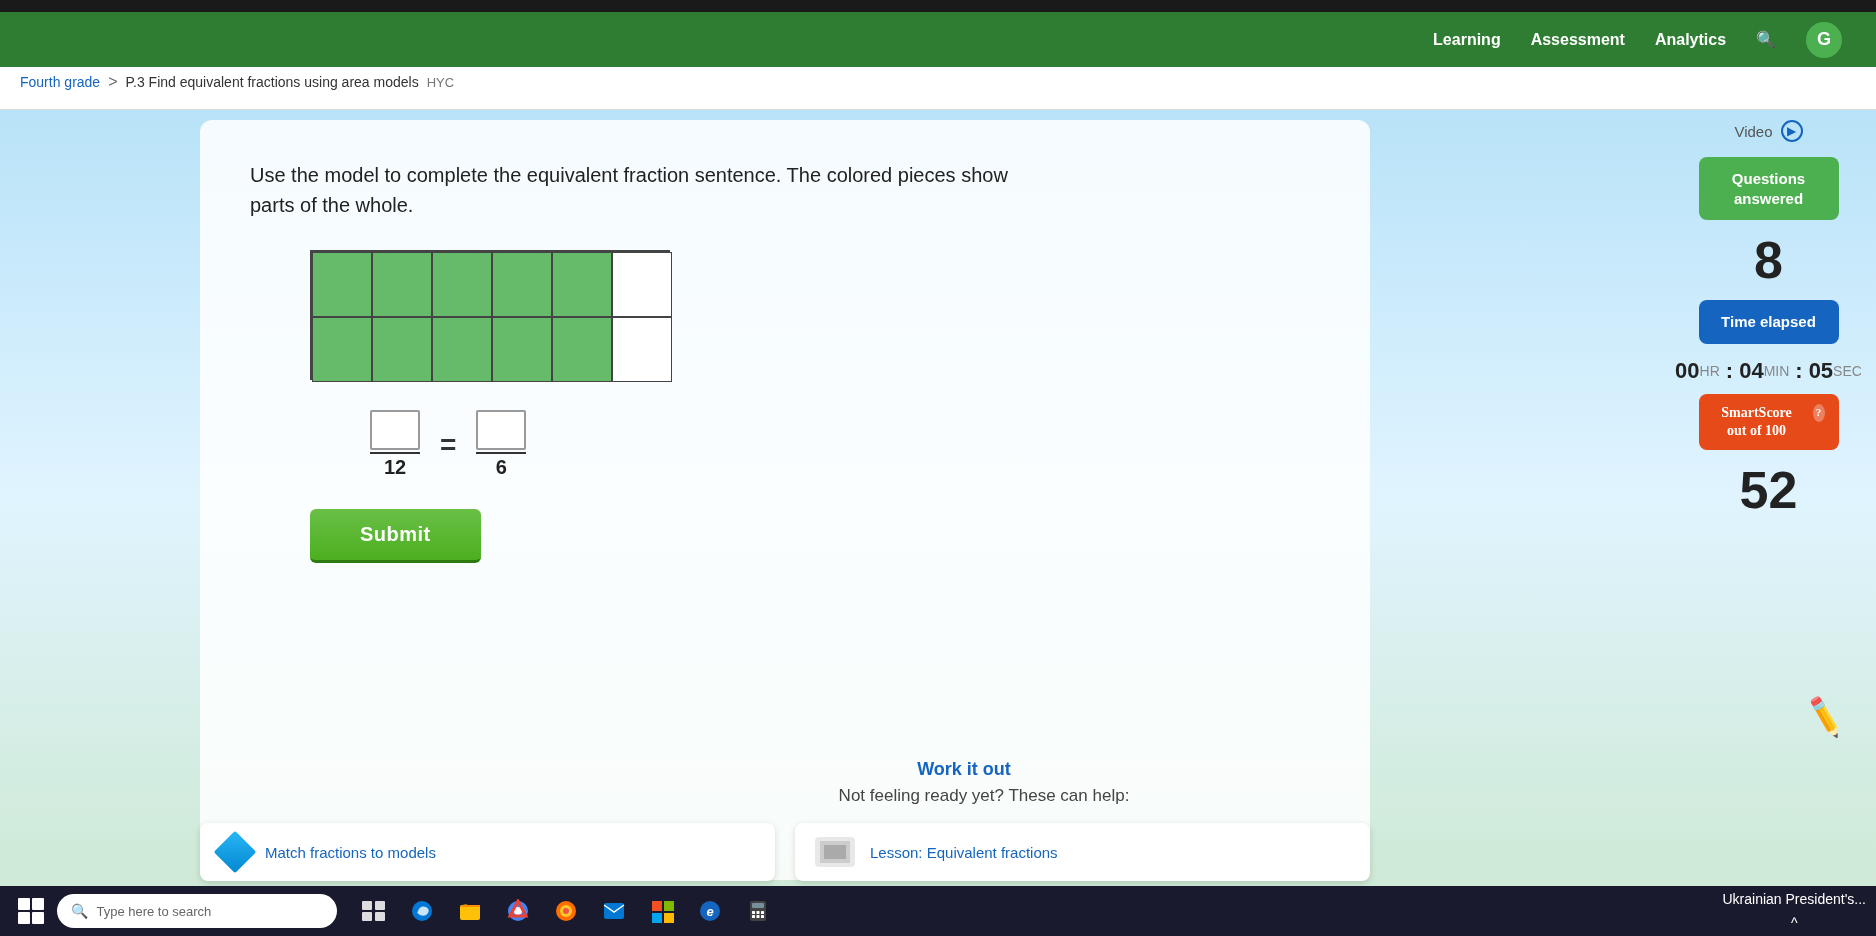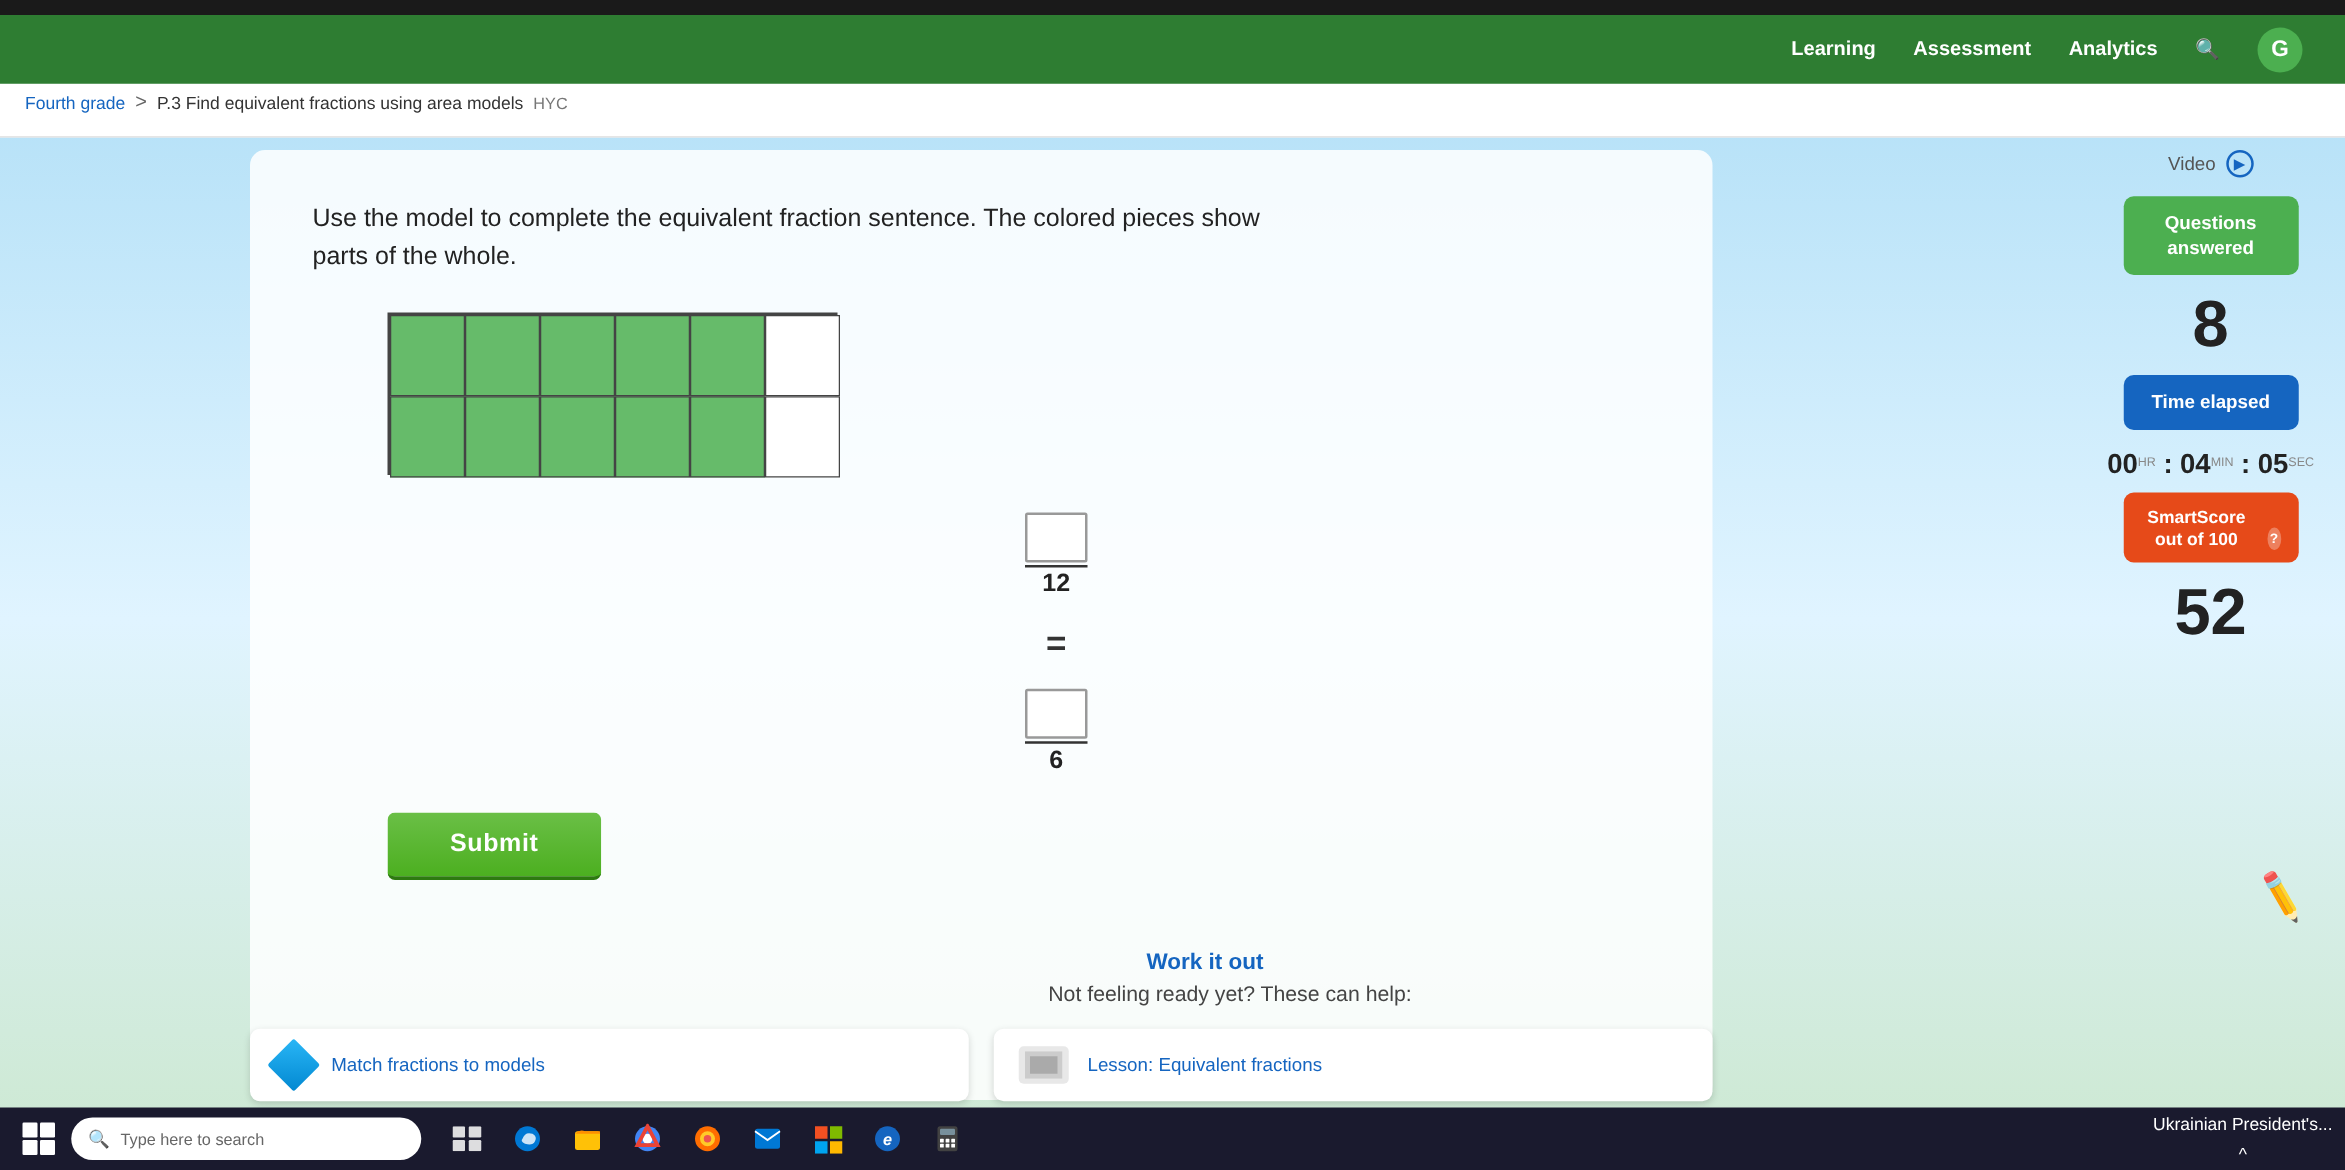--- a/index.html
+++ b/index.html
@@ -136,21 +136,20 @@
     .grid-cell.white {
       background: white;
     }
 
     
     .fraction-equation {
       display: flex;
       align-items: center;
       margin: 20px 0 20px 120px;
       gap: 20px;
-      flex-direction: column;
     }
     .fraction {
       display: flex;
       flex-direction: column;
       align-items: center;
     }
     .fraction-input {
       width: 50px;
       height: 40px;
       border: 2px solid #999;
@@ -312,21 +311,21 @@
       display: flex;
       flex-direction: row;
       align-items: center;
     }
     .timer-value {
       font-size: 22px;
       font-weight: bold;
       color: #222;
     }
     .timer-label {
-      font-size: 10px;
+      font-size: 14px;
       color: #888;
       text-align: center;
     }
     .timer-sep {
       font-size: 22px;
       font-weight: bold;
       color: #222;
       margin-top: 0px;
     }
     .smart-score-btn {
@@ -335,23 +334,24 @@
       border: none;
       border-radius: 8px;
       padding: 10px 14px;
       font-size: 14px;
       font-weight: bold;
       text-align: center;
       cursor: pointer;
       width: 140px;
       line-height: 1.3;
       display: flex;
-      align-items: flex-end;
+      align-items: flex-start;
       justify-content: center;
       gap: 12px;
+      font-family: Liberation Serif, serif;
     }
     .smart-score-number {
       font-size: 52px;
       font-weight: bold;
       color: #222;
       text-align: center;
     }
     .info-circle {
       width: 18px;
       height: 18px;

